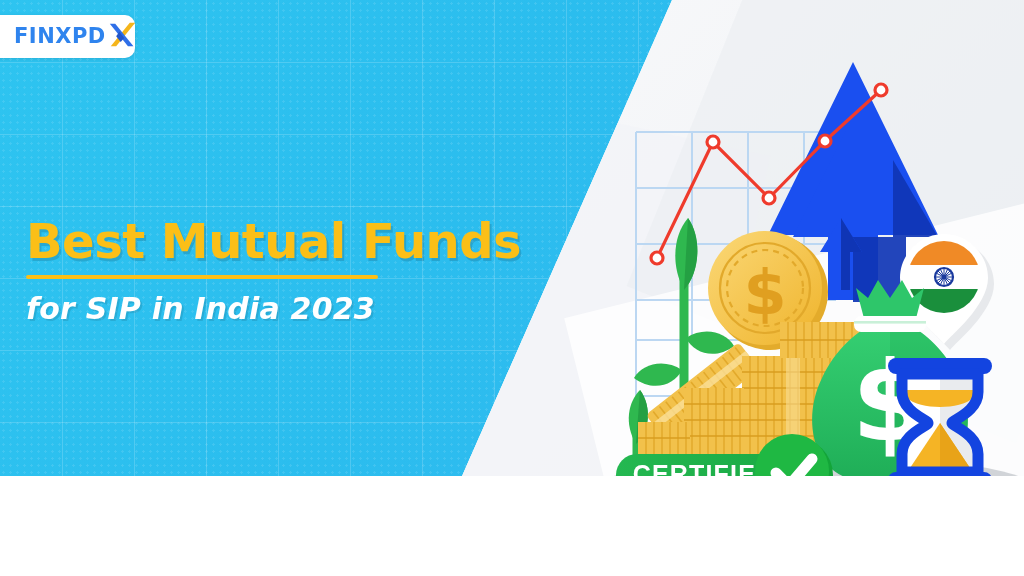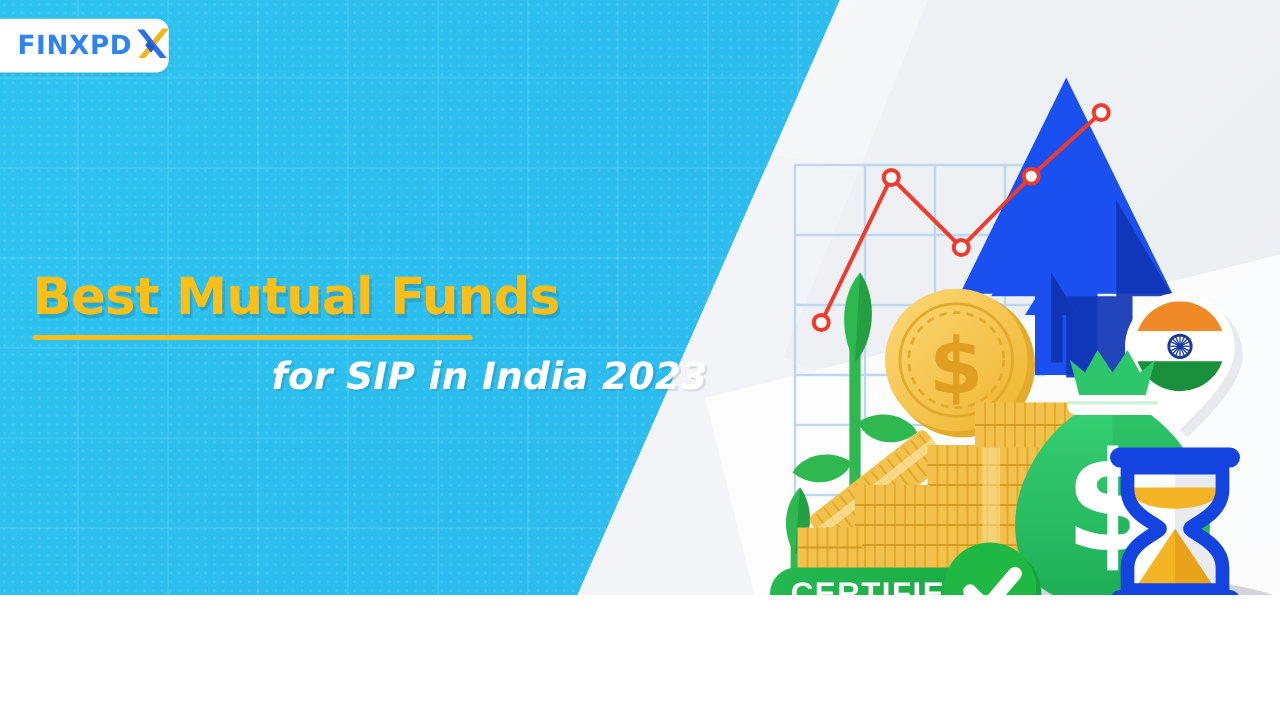--- a/index.html
+++ b/index.html
@@ -108,40 +108,39 @@
   }
 
   
   .headline{
     position:absolute;left:26px;top:216px;
     width:540px;
   }
   .headline h1{
     margin:0;
     font-family:"DejaVu Sans", sans-serif;
-    font-size:41px;font-weight:bold;
+    font-size:48px;font-weight:bold;
     letter-spacing:-0.5px;
     color:#fbbf17;
     text-shadow:2px 3px 0 rgba(0,0,0,.13);
     line-height:1.05;
     white-space:nowrap;
   }
   .headline .rule{
     margin-top:9px;margin-bottom:12px;
     width:352px;height:4px;background:#fbbf17;border-radius:2px;
   }
   .headline h2{
     margin:0;
     font-family:"DejaVu Sans", sans-serif;
     font-size:30px;font-weight:bold;font-style:italic;
     color:#ffffff;
     text-shadow:2px 2px 0 rgba(0,0,0,.10);
     letter-spacing:.2px;
     white-space:nowrap;
-    text-align:right;
   }
 
   
   .illus{
     position:absolute;left:600px;top:40px;width:424px;height:520px;
   }
   .illus svg{display:block;width:100%;height:100%;}
 </style>
 </head>
 <body>

